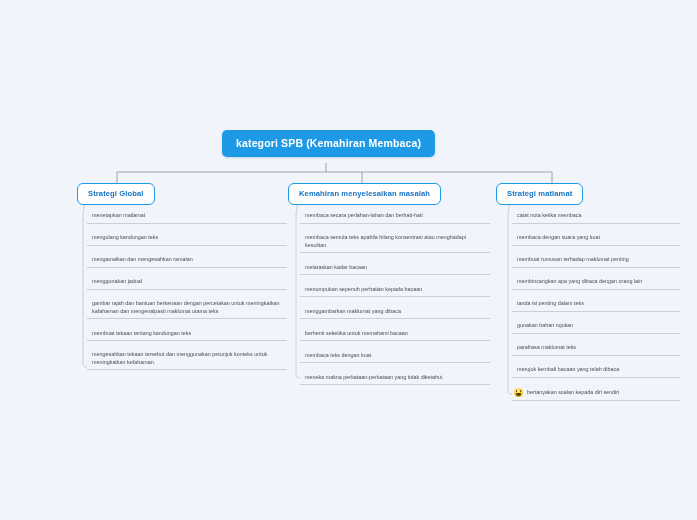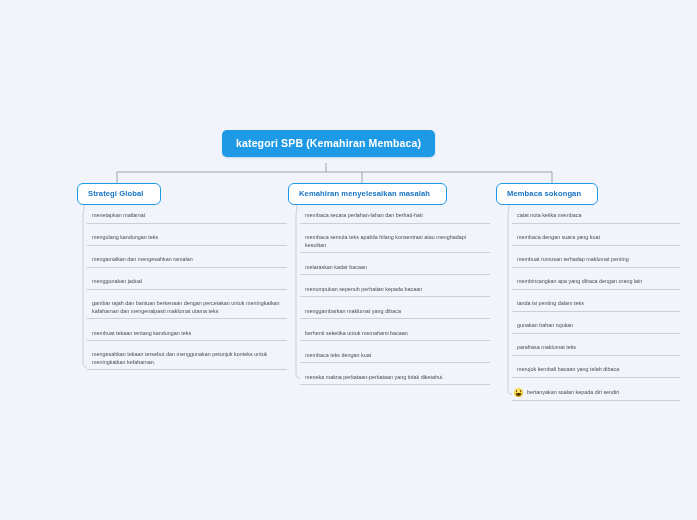--- a/index.html
+++ b/index.html
@@ -48,21 +48,21 @@
   
   .branch-node {
     position: absolute;
     background: #ffffff;
     border: 1.3px solid #1e99e5;
     border-radius: 6px;
     color: #1773c4;
     font-size: 7.6px;
     font-weight: bold;
     letter-spacing: 0.1px;
-    padding: 5px 16px 6px 10px;
+    padding: 5px 10px 6px 10px;
     white-space: nowrap;
     top: 183px;
   }
   .branch-global { left: 54px; }
   .branch-masalah { left: 265px; }
   .branch-sokongan { left: 473px; }
 
   
   .leaf-column {
     position: absolute;
@@ -144,21 +144,21 @@
 
     <path d="M486,205 C486,210 485,211 485,216 L485,389 C485,393 486,394 489,394" stroke="#c9cfd8" stroke-width="1" fill="none"></path>
   </svg>
 
   <div class="root-node">kategori SPB (Kemahiran Membaca)</div>
 
   <div class="branch-node branch-global">Strategi Global</div>
 
   <div class="branch-node branch-masalah">Kemahiran menyelesaikan masalah</div>
 
-  <div class="branch-node branch-sokongan">Membaca sokongan</div>
+  <div class="branch-node branch-sokongan">Strategi matlamat</div>
 
   <div class="leaf-column col-global">
     <div class="leaf">
       <span class="leaf-text">menetapkan matlamat</span>
     </div>
     <div class="leaf">
       <span class="leaf-text">mengulang kandungan teks</span>
     </div>
     <div class="leaf">
       <span class="leaf-text">mengamalkan dan mengesahkan ramalan</span>

